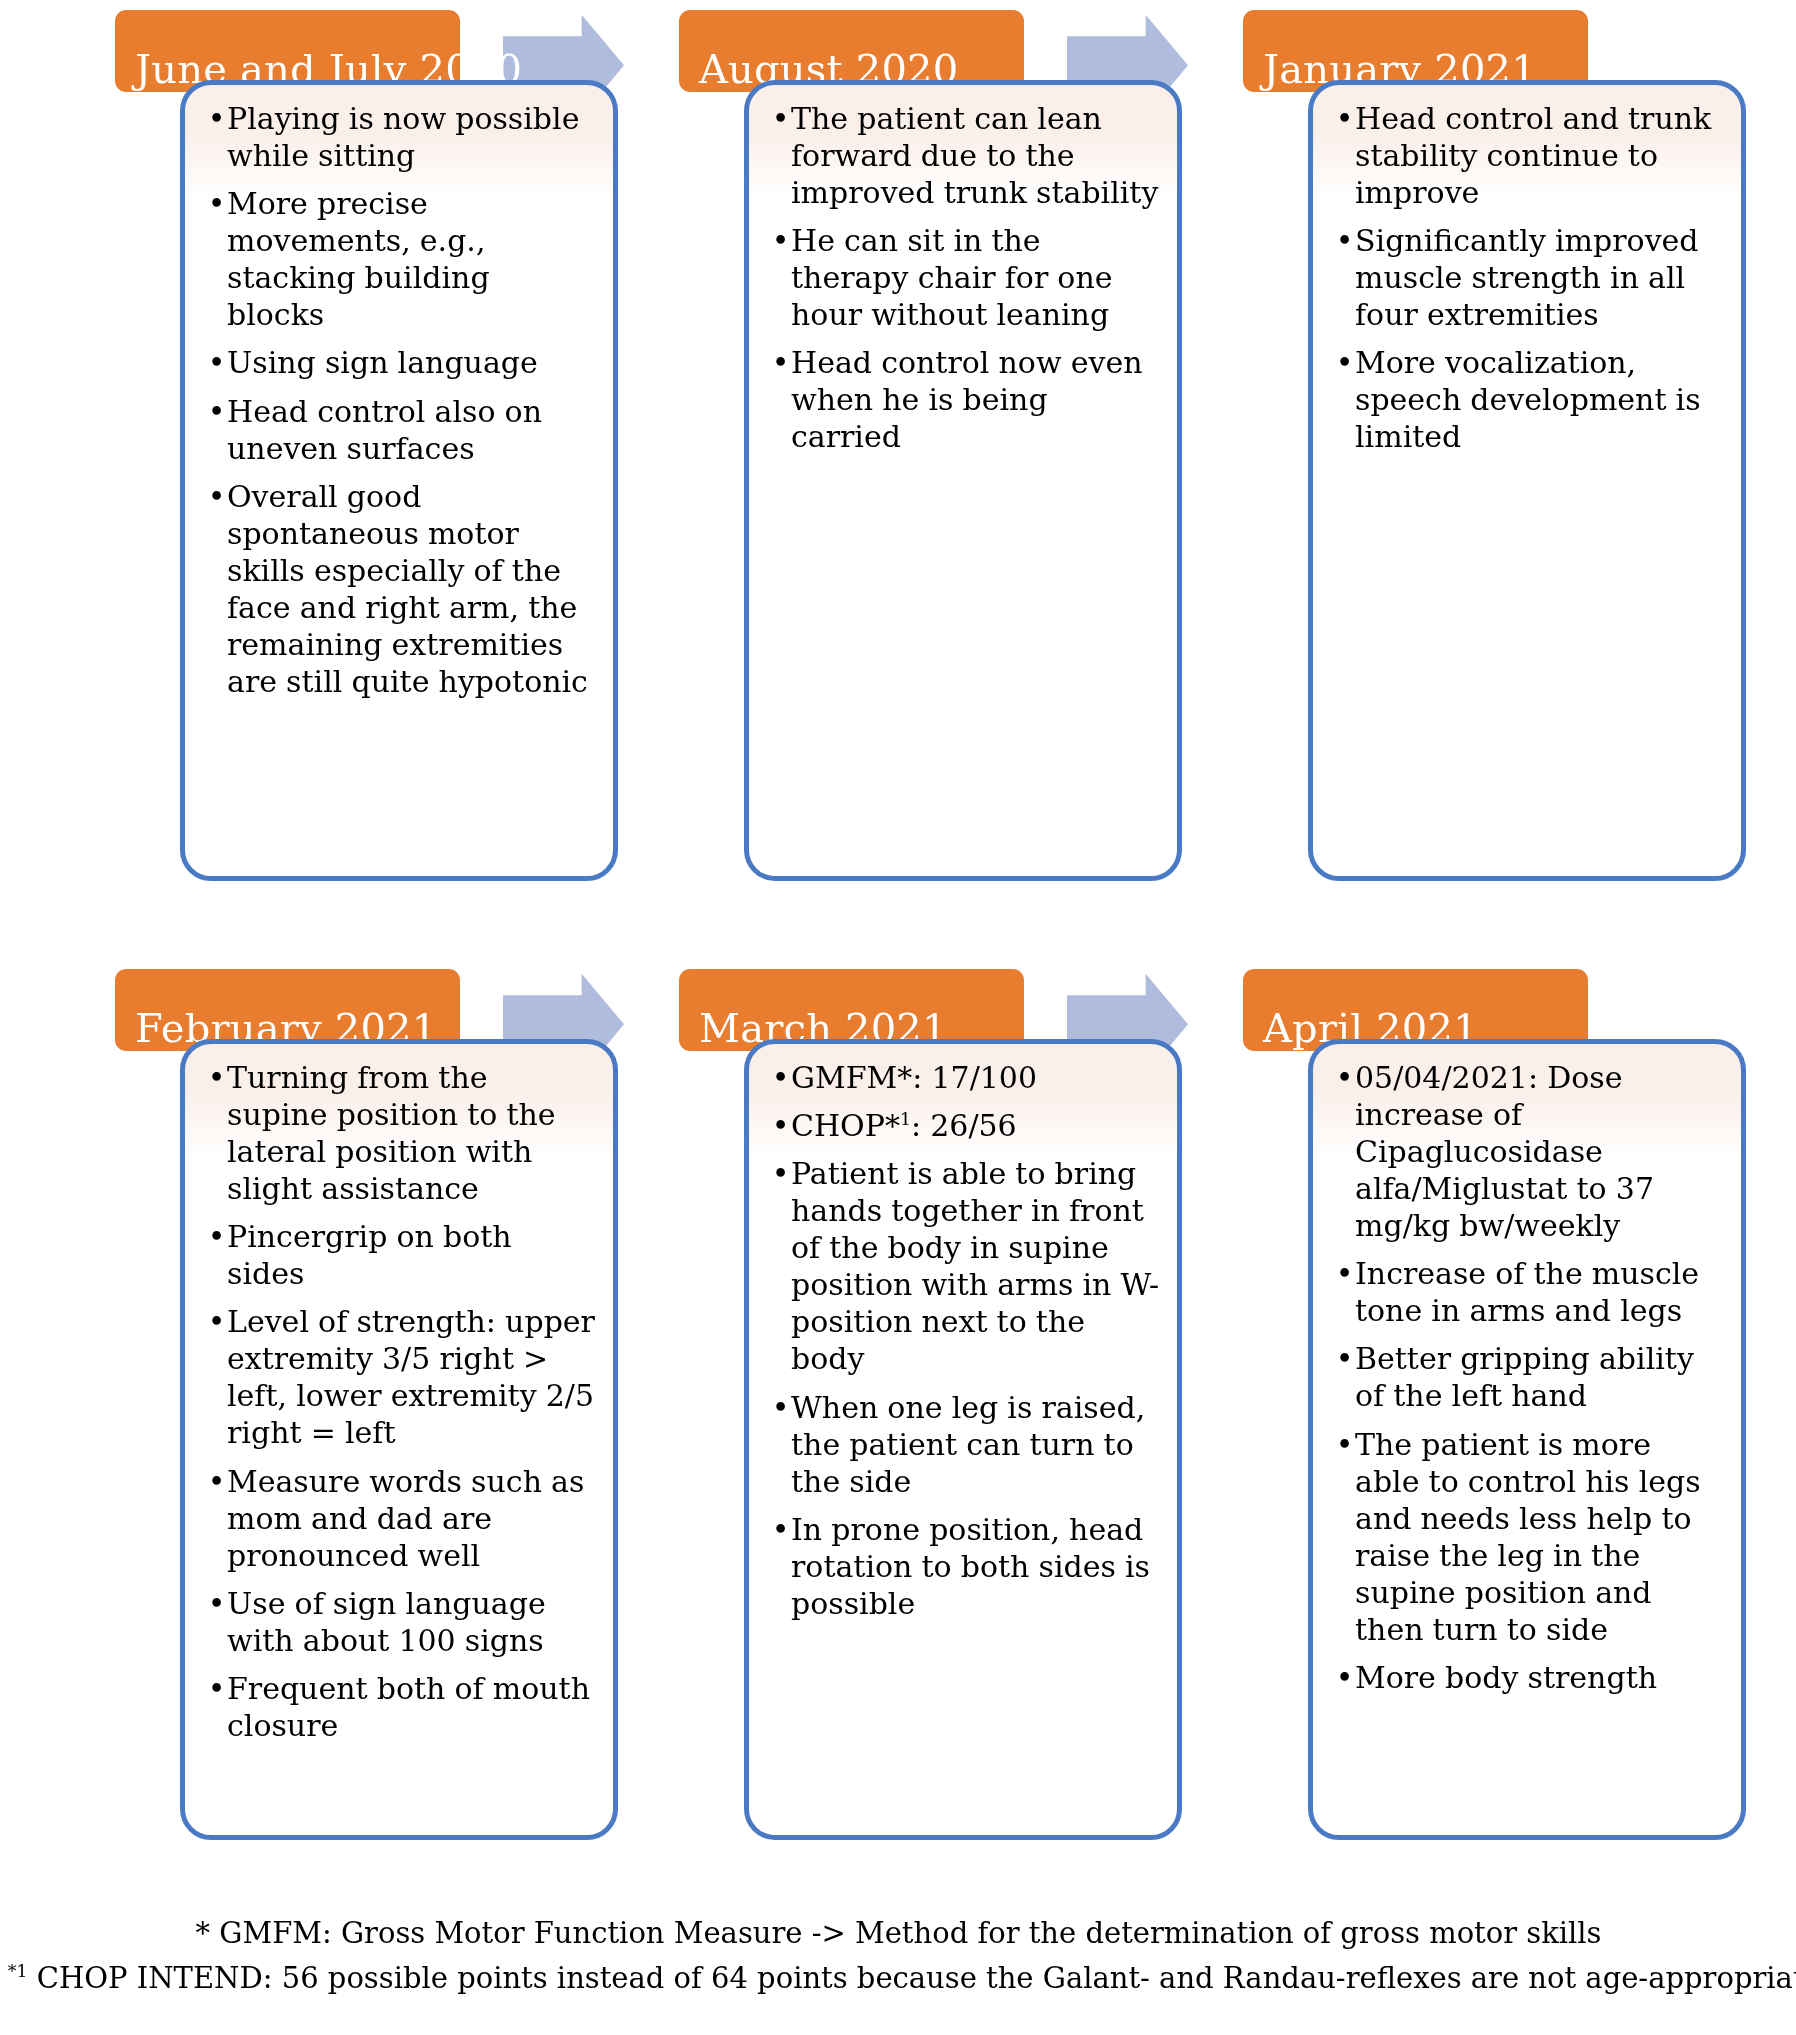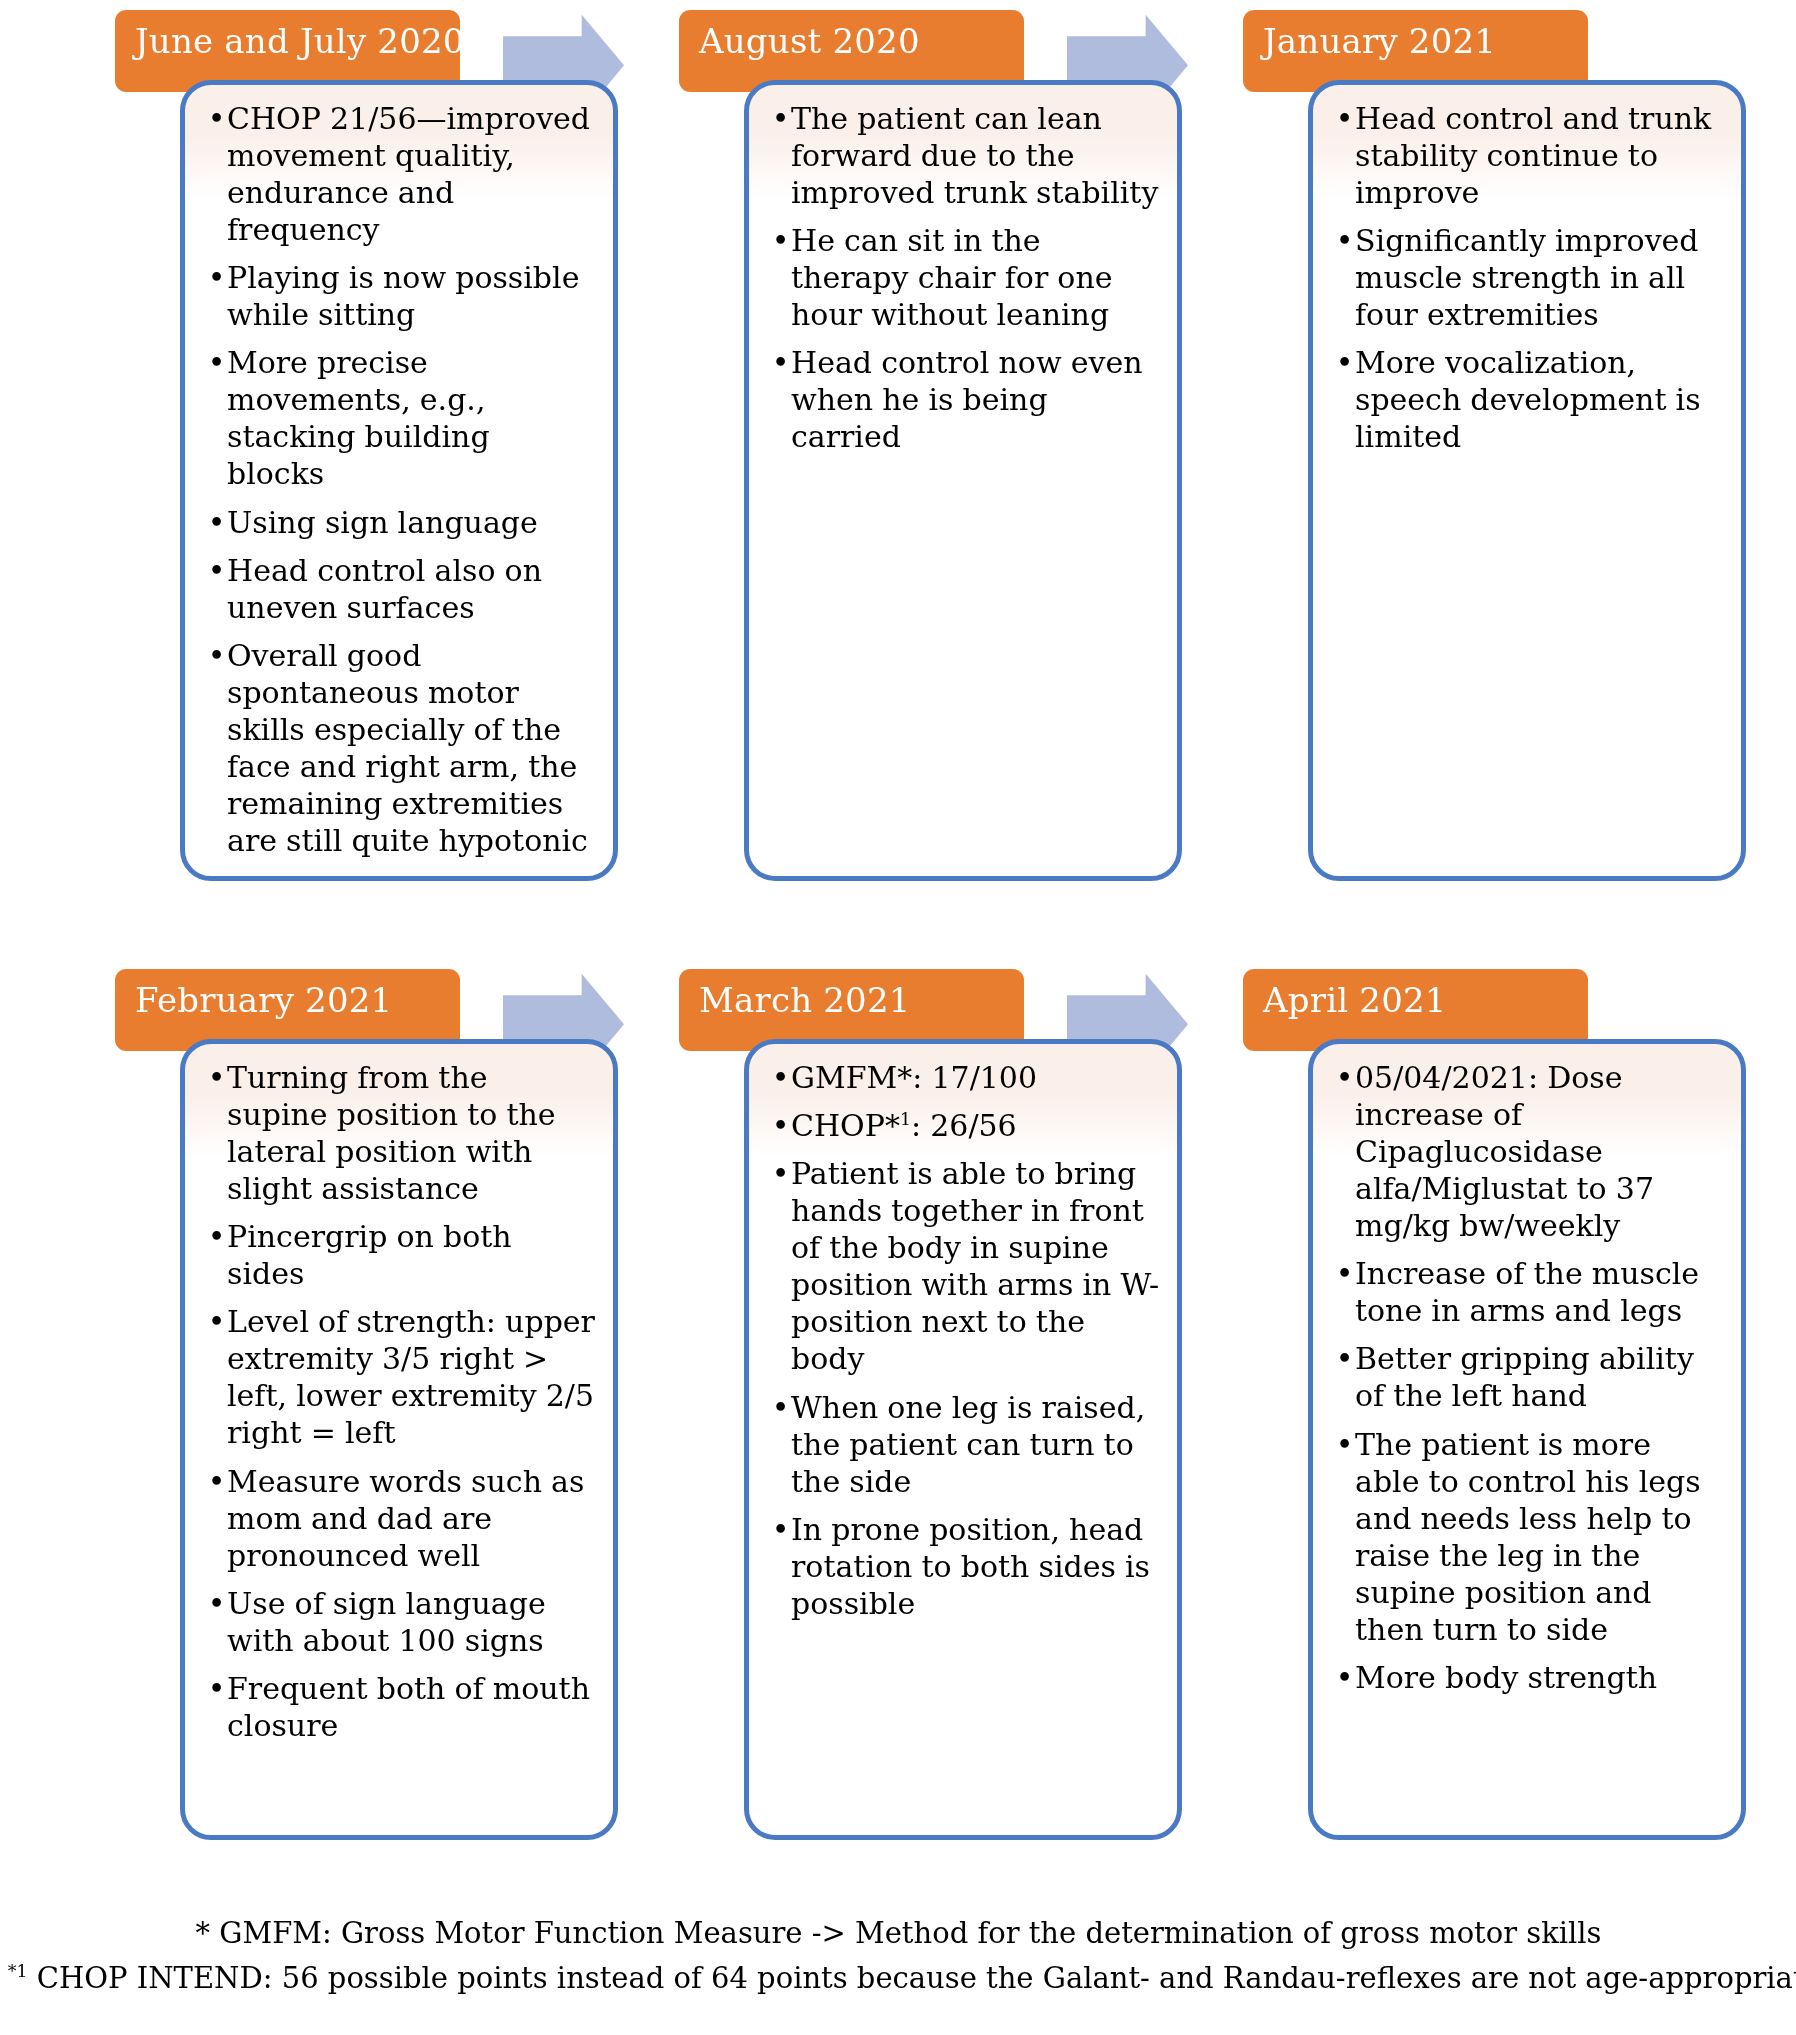--- a/index.html
+++ b/index.html
@@ -26,24 +26,25 @@
     position:absolute;left:0;top:9.5px;
     width:345px;height:82px;
     background:#E87D30;
     border-radius:11.3px;
     box-sizing:border-box;
     padding:7px 0 0 20px;
     z-index:2;
   }
   .tab-label{
     color:#ffffff;
-    font-size:34px;
+    font-size:40px;
     line-height:48px;
     letter-spacing:0.2px;
     white-space:nowrap;
+    margin-top:28px;
   }
 
   
   .card{
     position:absolute;left:65px;top:80px;
     width:438px;
     height:801px;
     box-sizing:border-box;
     border:5.6px solid #4A7AC4;
     border-radius:31px;
@@ -116,21 +117,20 @@
         <polygon points="0,60 182,60 182,10 280,127 182,245 182,195 0,195" fill="#AFBCDD"></polygon>
       </svg>
     </div>
 
     <div class="panel c1">
       <div class="tab">
         <div class="tab-label">June and July 2020</div>
       </div>
       <div class="card">
         <ul>
-          <li>CHOP 21/56—improved movement qualitiy, endurance and frequency</li>
           <li>Playing is now possible while sitting</li>
           <li>More precise movements, e.g., stacking building blocks</li>
           <li>Using sign language</li>
           <li>Head control also on uneven surfaces</li>
           <li>Overall good spontaneous motor skills especially of the face and right arm, the remaining extremities are still quite hypotonic</li>
         </ul>
       </div>
     </div>
 
     <div class="panel c2">

